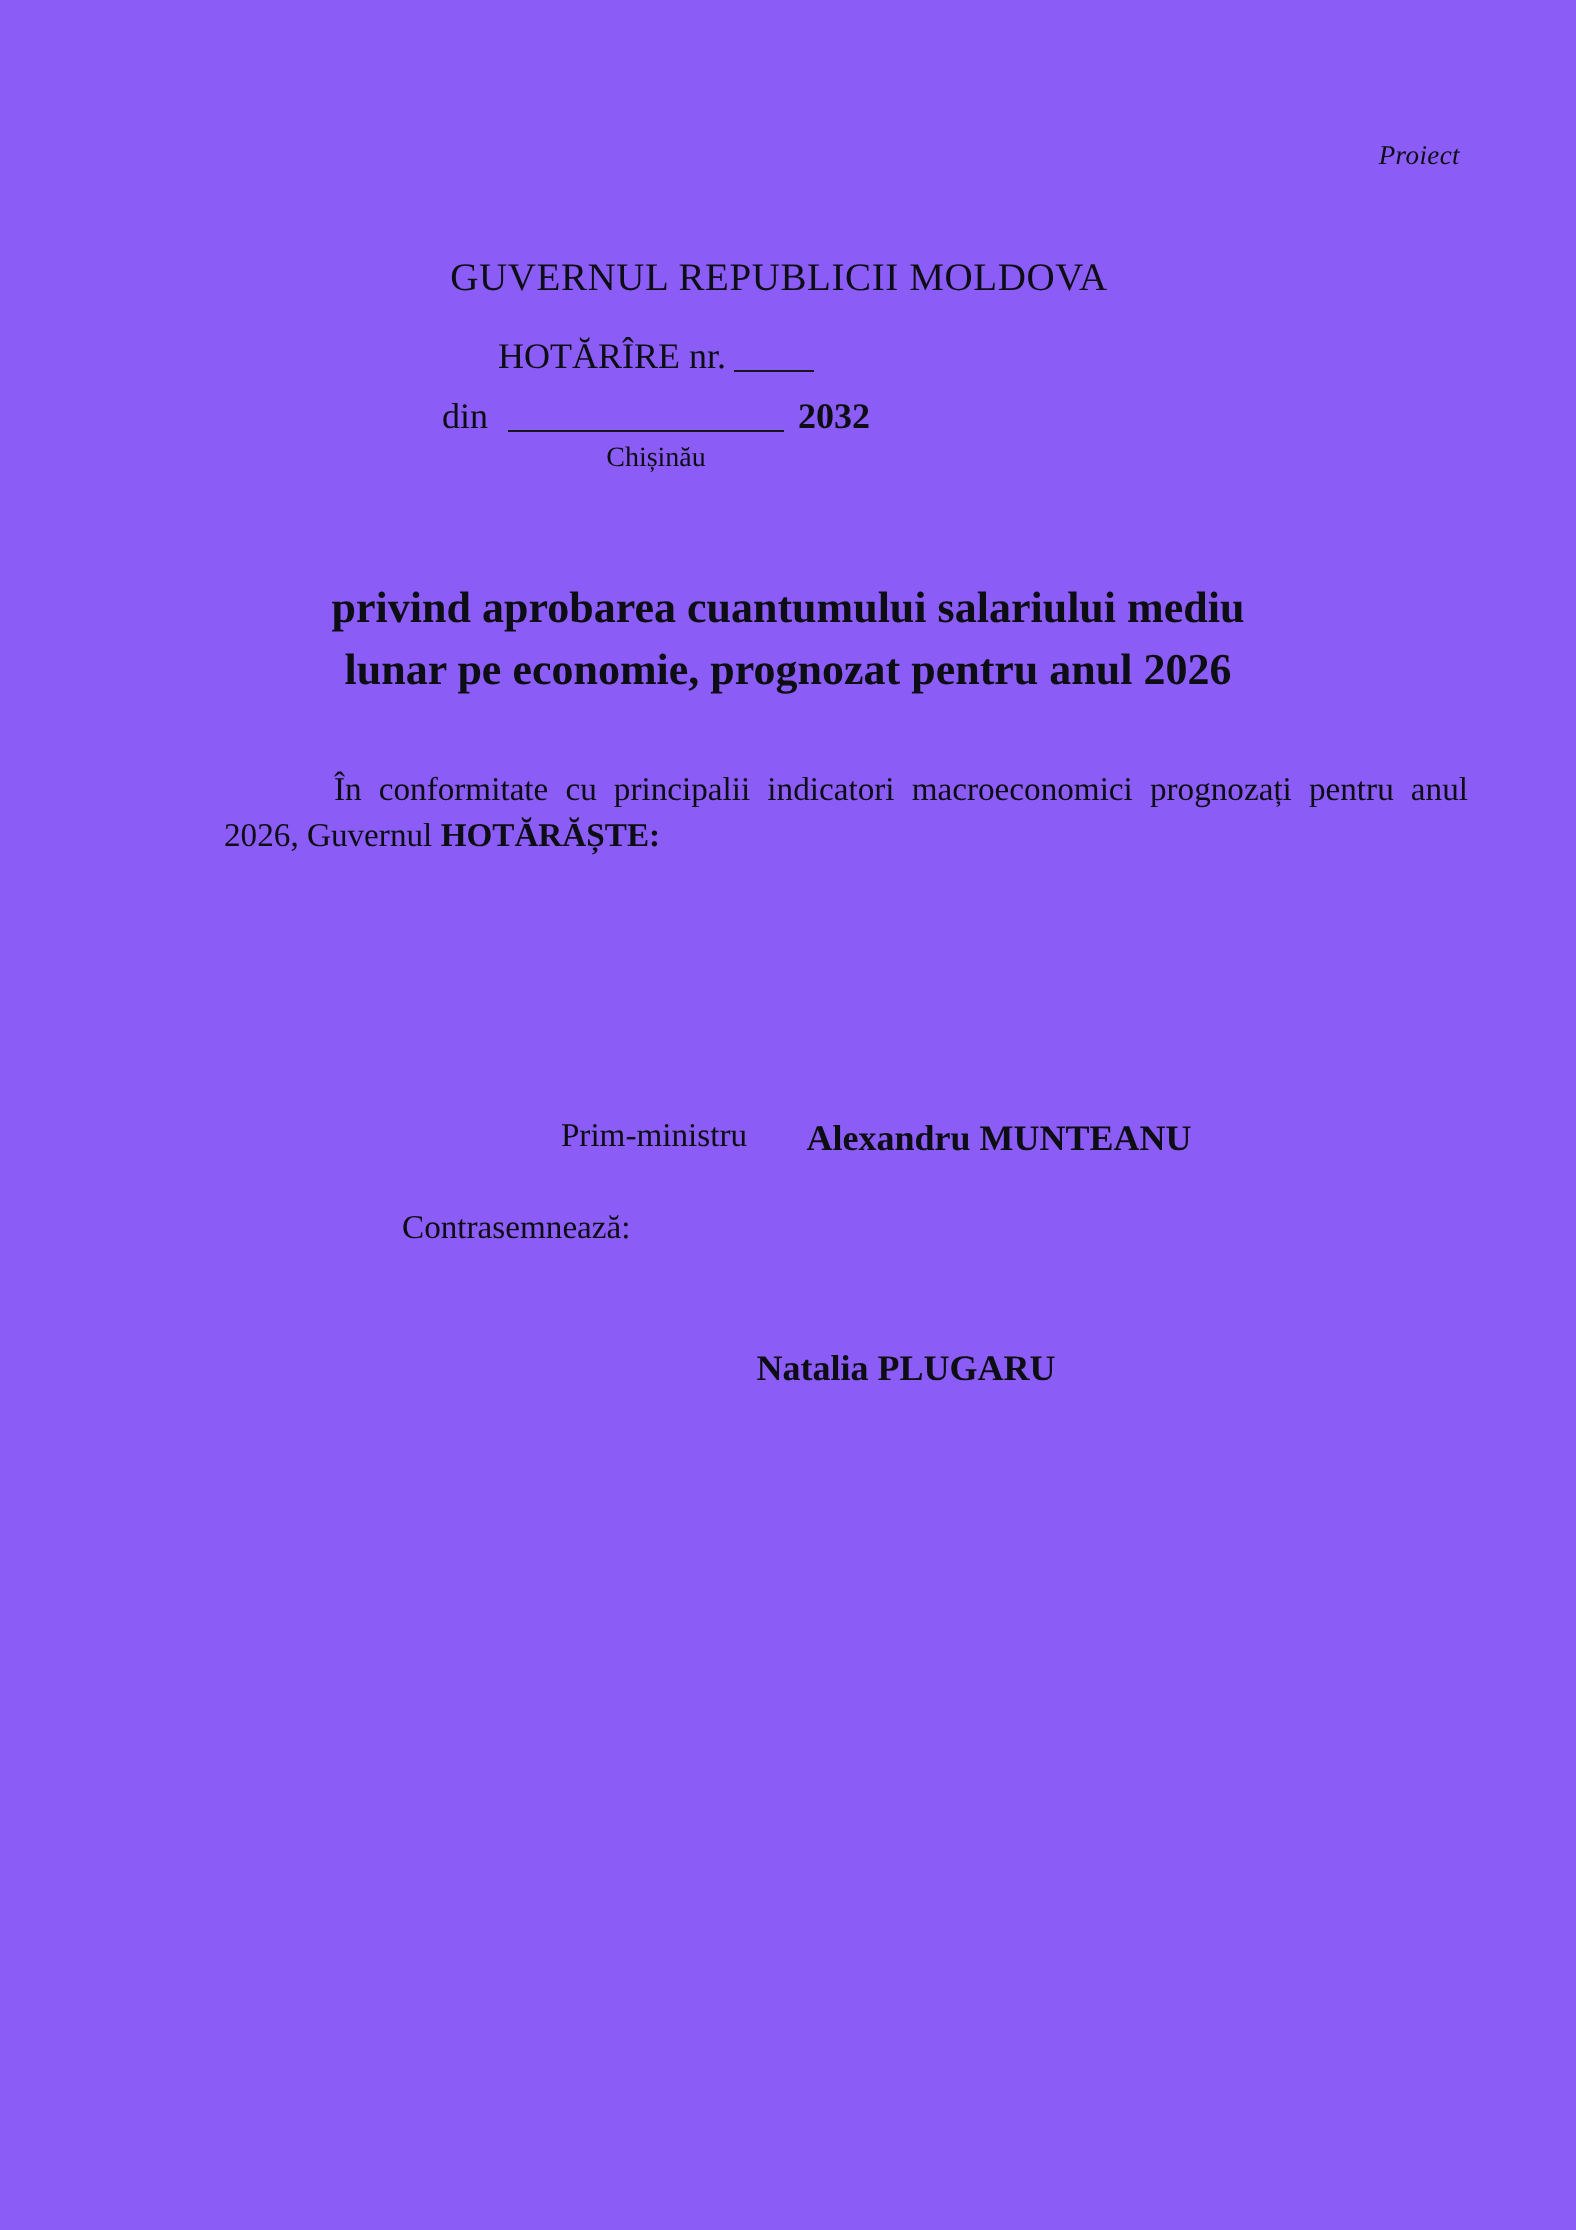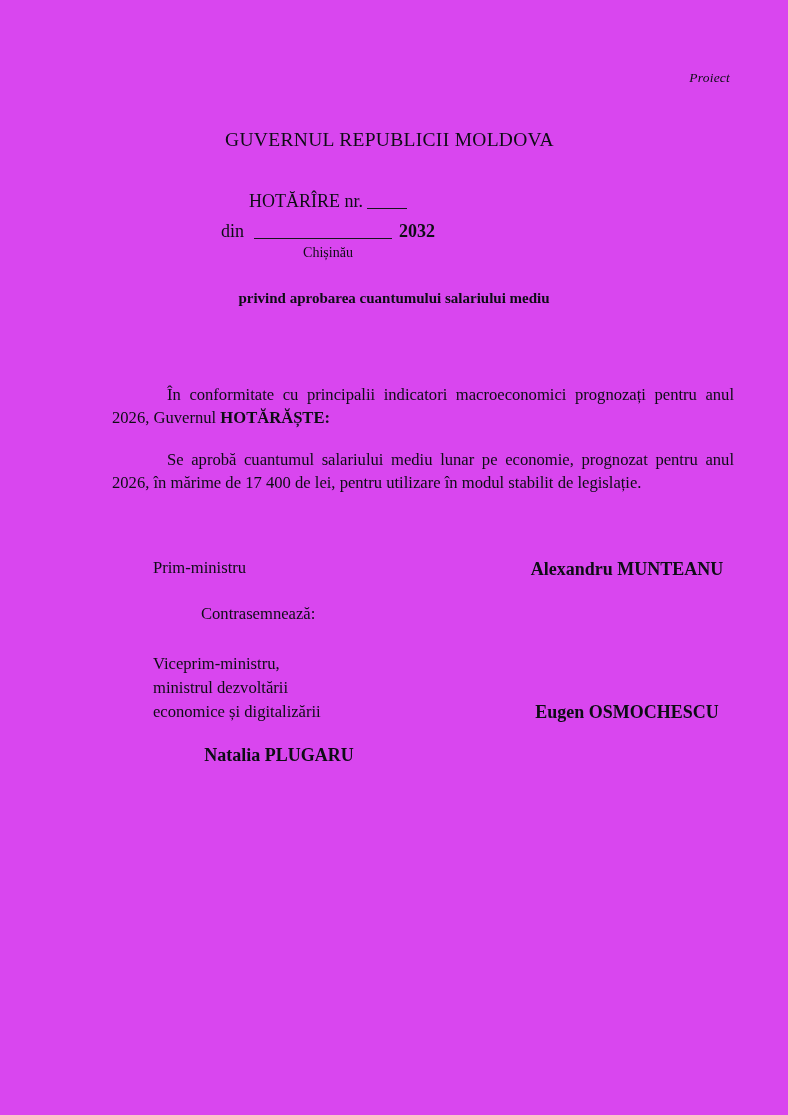--- a/index.html
+++ b/index.html
@@ -8,21 +8,21 @@
     background: #ffffff;
   }
   body {
     font-family: "Liberation Serif", "DejaVu Serif", serif;
     color: #0d0d14;
   }
   .page {
     position: relative;
     width: 788px;
     height: 1115px;
-    background: #d946ef;
+    background: #8b5cf6;
     overflow: hidden;
     margin: 0 auto;
   }
 
   
   .proiect {
     position: absolute;
     top: 70px;
     right: 58px;
     font-style: italic;
@@ -40,21 +40,20 @@
     font-size: 19.5px;
     letter-spacing: 0.3px;
   }
 
   .decision-block {
     position: absolute;
     top: 168px;
     left: 0;
     width: 656px;
     font-size: 18px;
-    margin-top: 23px;
   }
   .decision-line {
     text-align: center;
     white-space: nowrap;
     line-height: 1.22;
   }
   .decision-line .blank-short {
     display: inline-block;
     width: 40px;
     border-bottom: 1.4px solid #16161c;
@@ -89,21 +88,21 @@
   }
 
   
   .subject {
     position: absolute;
     top: 288px;
     left: 0;
     width: 788px;
     text-align: center;
     font-weight: bold;
-    font-size: 15px;
+    font-size: 22px;
     line-height: 1.42;
   }
 
   
   .body-text {
     position: absolute;
     left: 112px;
     width: 622px;
     font-size: 16.6px;
     line-height: 1.38;
@@ -121,21 +120,21 @@
   .signatures {
     position: absolute;
     top: 556px;
     left: 153px;
     width: 600px;
   }
   .sig-row {
     position: relative;
     display: flex;
     align-items: flex-end;
-    justify-content: space-between;
+    justify-content: center;
   }
   .sig-role {
     font-size: 16.6px;
     line-height: 1.44;
     white-space: pre-line;
   }
   .sig-name {
     font-size: 18px;
     font-weight: bold;
     white-space: nowrap;
@@ -166,49 +165,41 @@
       <span>HOTĂRÎRE nr.</span><span class="blank-short"></span>
     </div>
     <div class="din-line">
       <span class="din-word">din</span><span class="blank-long"></span><span class="year">2032</span>
     </div>
     <div class="city">Chișinău</div>
   </div>
 
   <div class="subject">
     <div>privind aprobarea cuantumului salariului mediu</div>
+    <div>lunar pe economie, prognozat pentru anul 2026</div>
   </div>
 
   <div class="body-text p1">
     <p><span>În conformitate cu principalii indicatori macroeconomici prognozați pentru anul 2026, Guvernul </span><b>HOTĂRĂȘTE:</b></p>
   </div>
 
-  <div class="body-text p2">
-    <p>Se aprobă cuantumul salariului mediu lunar pe economie, prognozat pentru anul 2026, în mărime de 17 400 de lei, pentru utilizare în modul stabilit de legislație.</p>
-  </div>
 
   <div class="signatures">
 
     <div class="sig-row">
       <div class="sig-role">Prim-ministru</div>
       <div class="sig-name">Alexandru MUNTEANU</div>
     </div>
 
     <div class="gap-a"></div>
 
     <div class="countersign">Contrasemnează:</div>
 
     <div class="gap-b"></div>
 
-    <div class="sig-row">
-      <div class="sig-role">Viceprim-ministru,
-ministrul dezvoltării
-economice și digitalizării</div>
-      <div class="sig-name">Eugen OSMOCHESCU</div>
-    </div>
 
     <div class="gap-c"></div>
 
     <div class="sig-row">
       <div class="sig-name">Natalia PLUGARU</div>
     </div>
 
   </div>
 
 </div>

